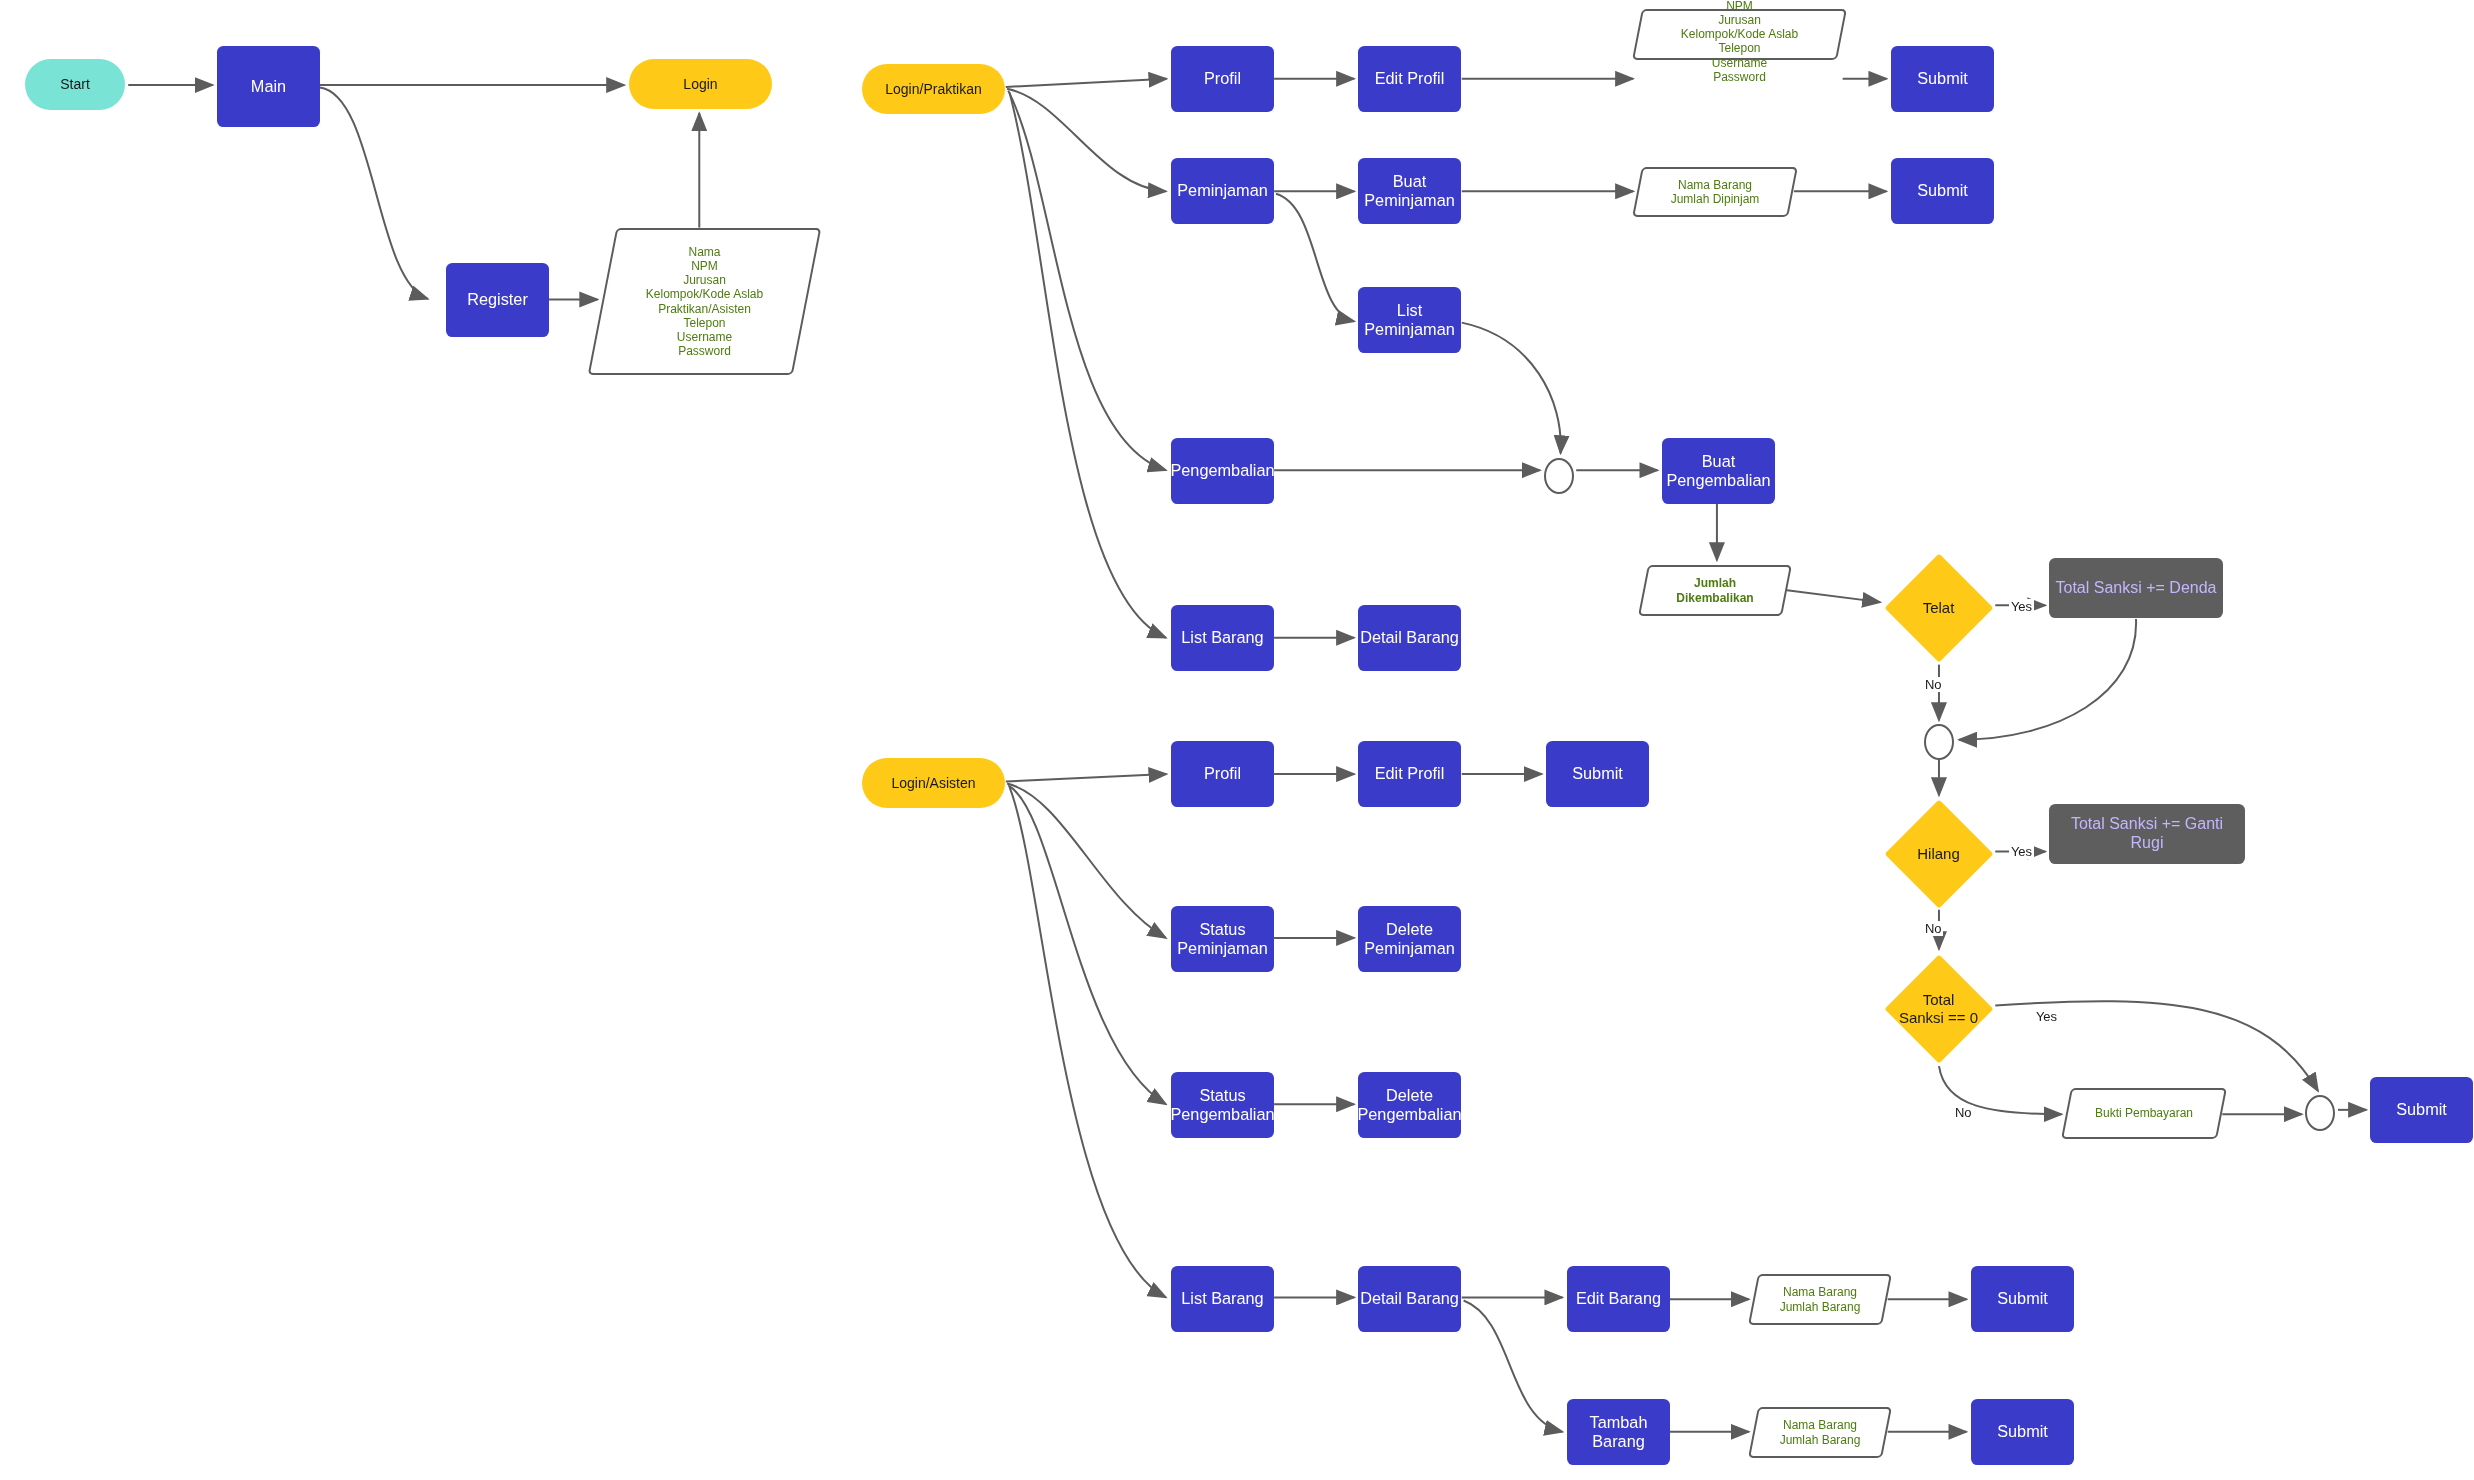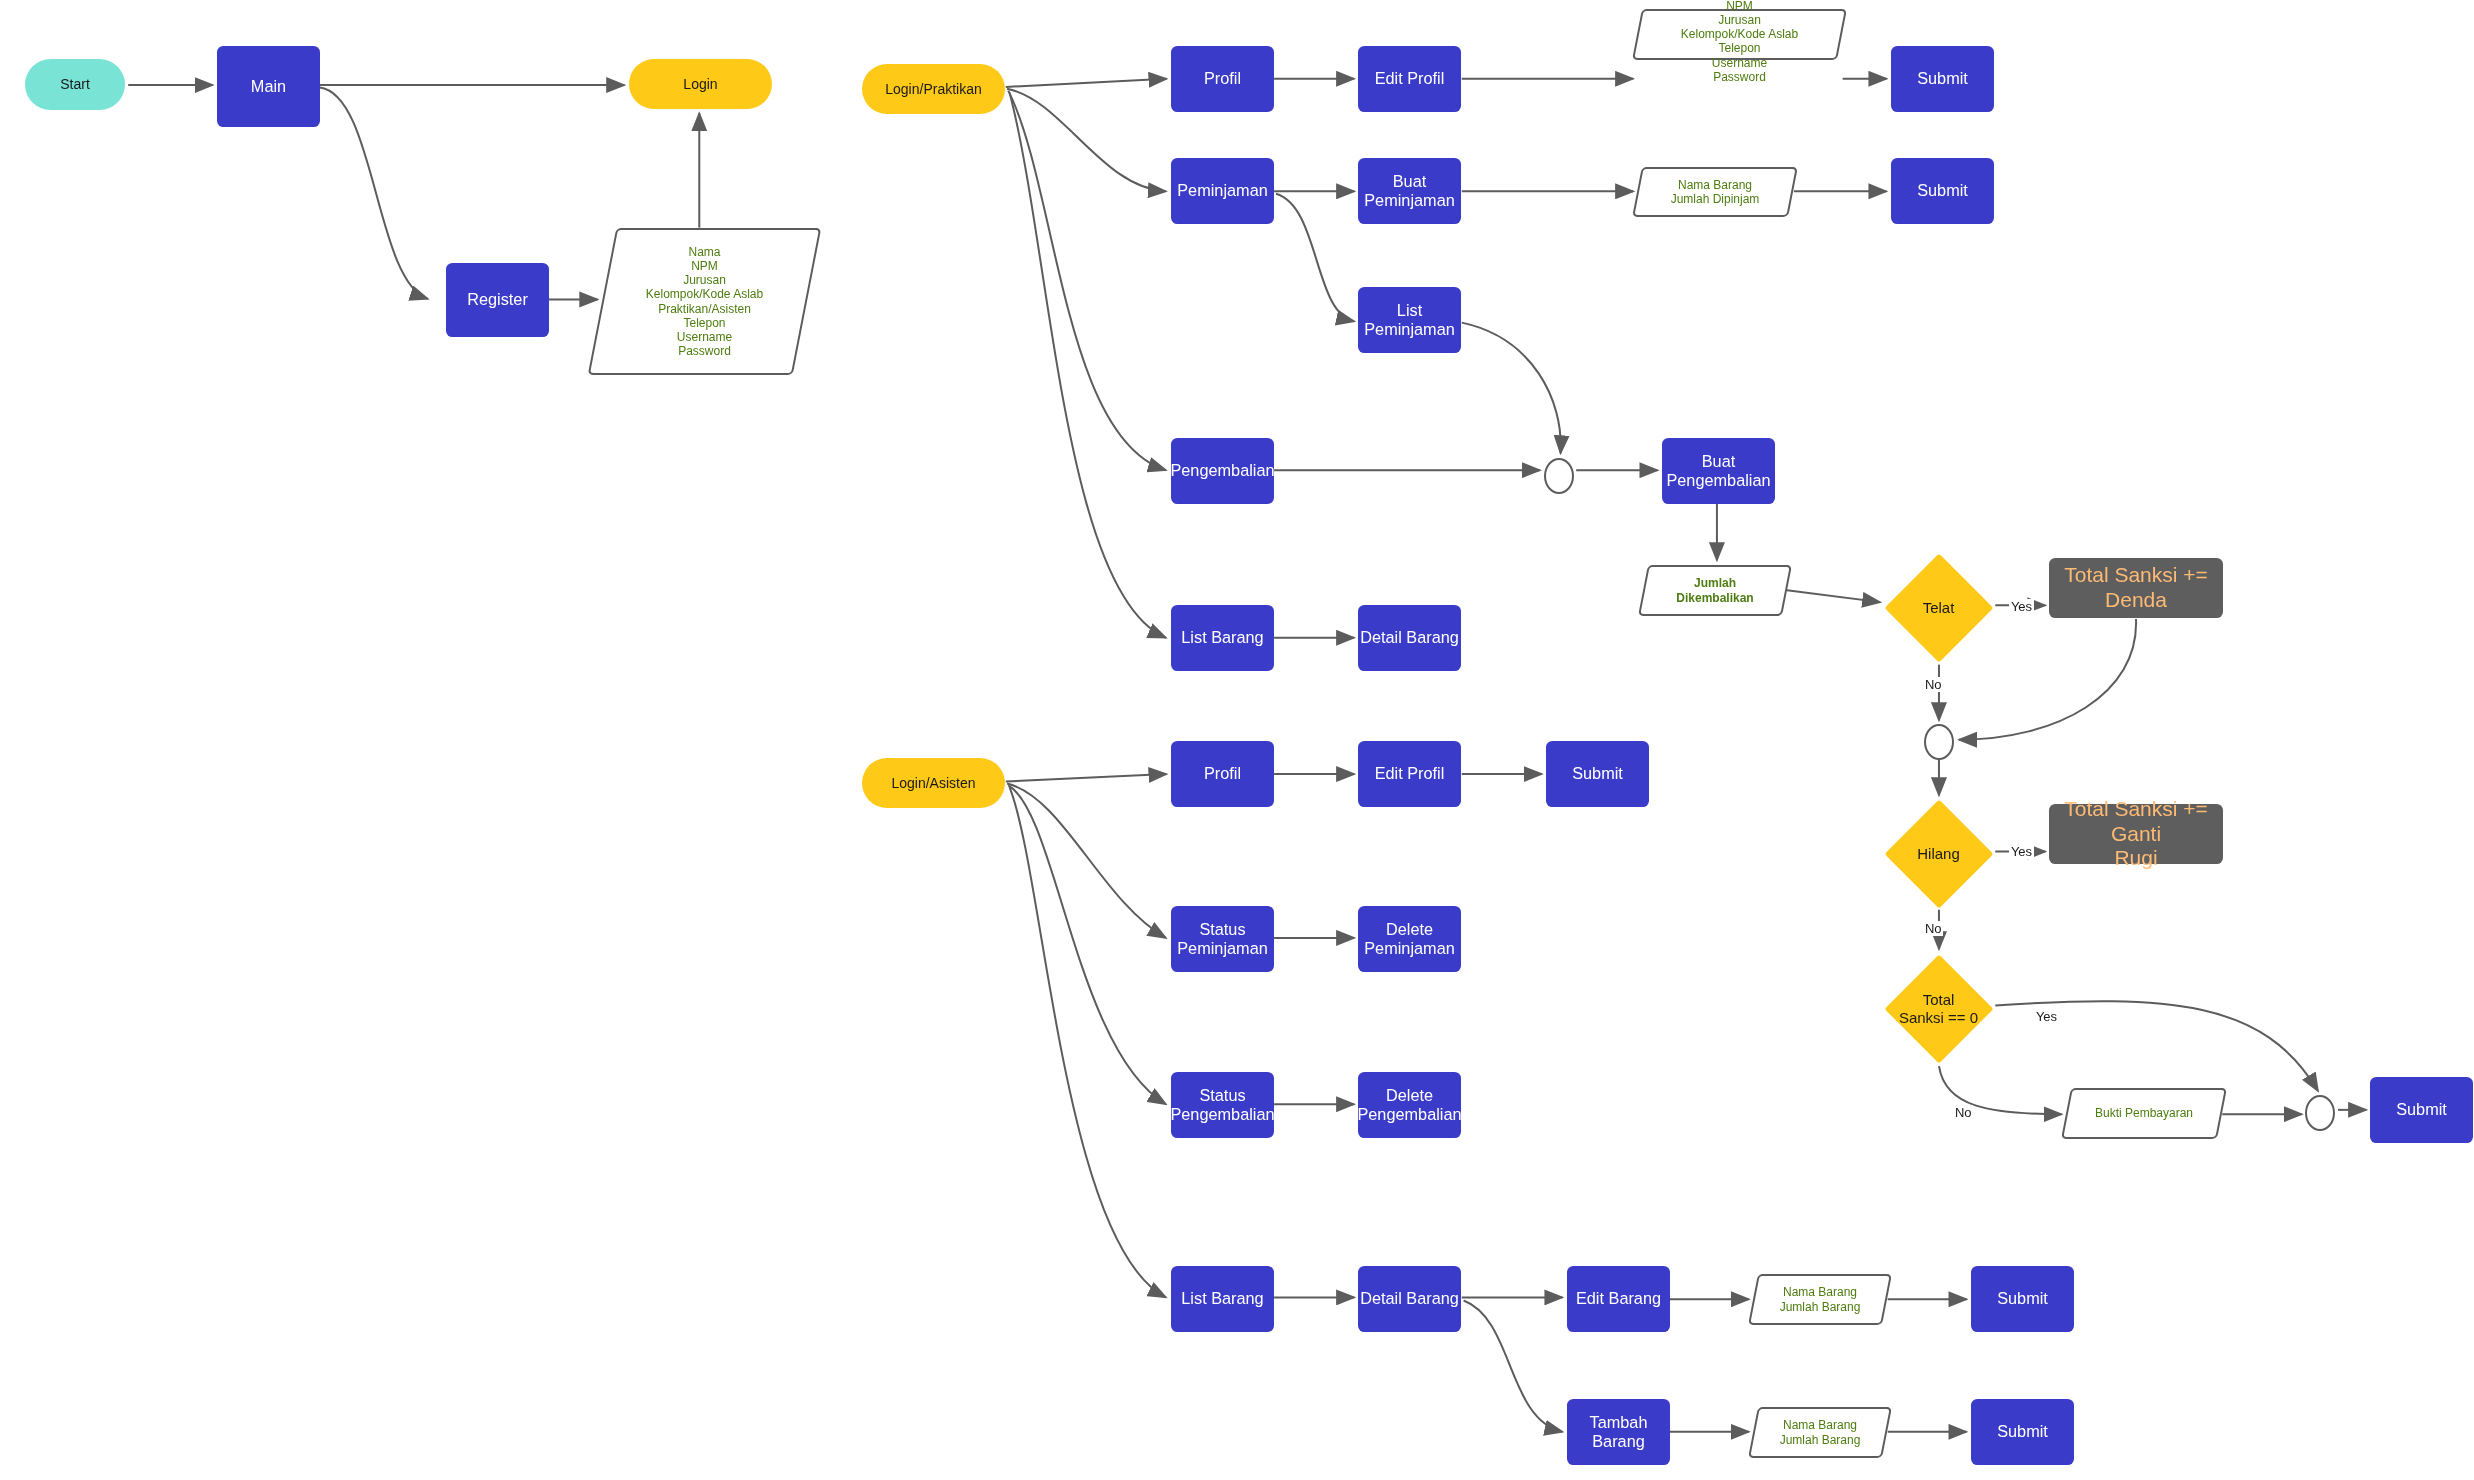--- a/index.html
+++ b/index.html
@@ -6,21 +6,21 @@
   body{width:2475px;height:1480px;overflow:hidden;
        font-family:"Liberation Sans",sans-serif;}
   #canvas{position:relative;width:2475px;height:1480px;background:#fff;}
   svg#wires{position:absolute;left:0;top:0;width:2475px;height:1480px;}
   .node{position:absolute;box-sizing:border-box;display:flex;align-items:center;
         justify-content:center;text-align:center;line-height:1.18;}
   .n-process{background:#3B3BC9;color:#ffffff;border-radius:6.3px;font-size:16.3px;}
   .n-terminal{border-radius:625px;font-size:14px;color:#1a1a1a;}
   .n-start{background:#79E3D6;}
   .n-login{background:#FFC917;justify-content:center;}
-  .n-gray{background:#5E5E5E;color:#fdba74;border-radius:6.3px;font-size:21px;}
+  .n-gray{background:#5E5E5E;color:#c4b5fd;border-radius:6.3px;font-size:16px;}
   .n-io{font-size:12px;color:#4d7c0f;}
   .n-io .skew{position:absolute;left:0;top:0;right:0;bottom:0;
        background:#ffffff;border:2.2px solid #5C5C5C;border-radius:5px;
        transform:skewX(-11deg);}
   .n-io .txt{position:relative;z-index:2;padding:0 8.8px;}
   .n-decision{font-size:15px;color:#1a1a1a;}
   .n-decision .dia{position:absolute;left:50%;top:50%;background:#FFC917;
        width:70.7%;height:70.7%;transform:translate(-50%,-50%) rotate(45deg);
        border-radius:2.5px;}
   .n-decision .txt{position:relative;z-index:2;line-height:1.15;}
@@ -158,21 +158,21 @@
         <div class="dia"></div>
         <div class="txt">Telat</div>
       </div>
       <div class="node n-gray" style="left: 2049px; top: 558px; width: 174px; height: 60px;">
         <span>Total Sanksi += Denda</span>
       </div>
       <div class="node n-decision" style="left: 1884px; top: 799px; width: 109px; height: 109px;">
         <div class="dia"></div>
         <div class="txt">Hilang</div>
       </div>
-      <div class="node n-gray" style="left: 2049px; top: 804px; width: 174px; height: 60px;">
+      <div class="node n-gray" style="left: 2049px; top: 804px; width: 196px; height: 60px;">
         <span>Total Sanksi += Ganti<br>Rugi</span>
       </div>
       <div class="node n-decision" style="left: 1884px; top: 954px; width: 109px; height: 109px;">
         <div class="dia"></div>
         <div class="txt">Total<br>Sanksi == 0</div>
       </div>
       <div class="node n-io" style="left: 2066px; top: 1088px; width: 156px; height: 51px;">
         <div class="skew"></div>
         <div class="txt">Bukti Pembayaran</div>
       </div>

